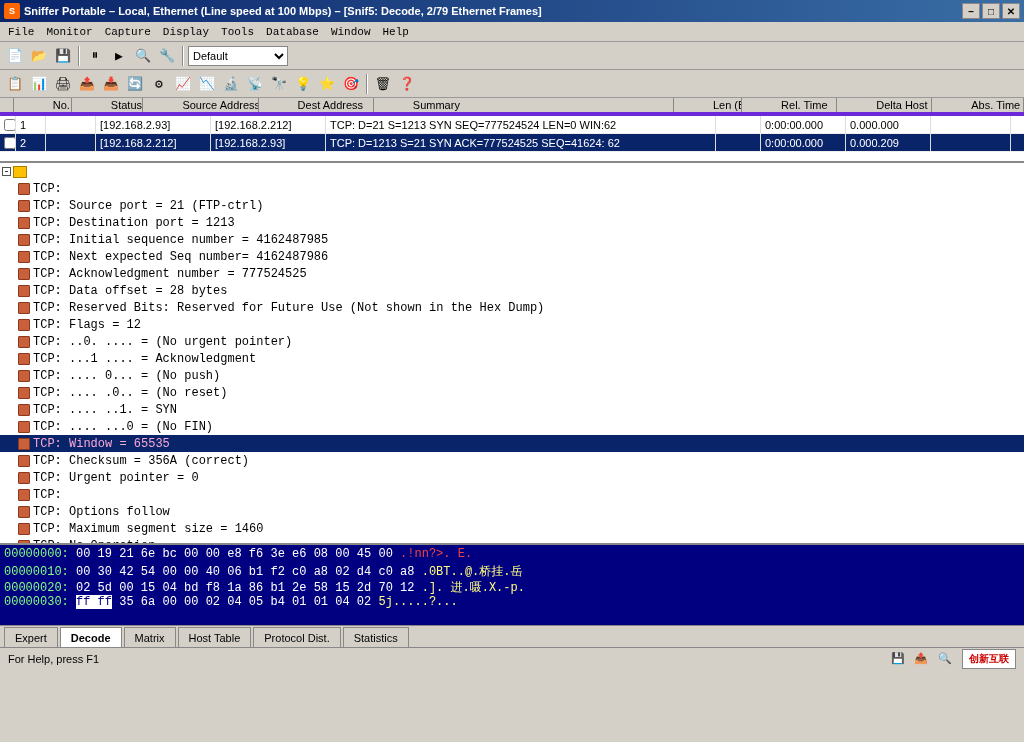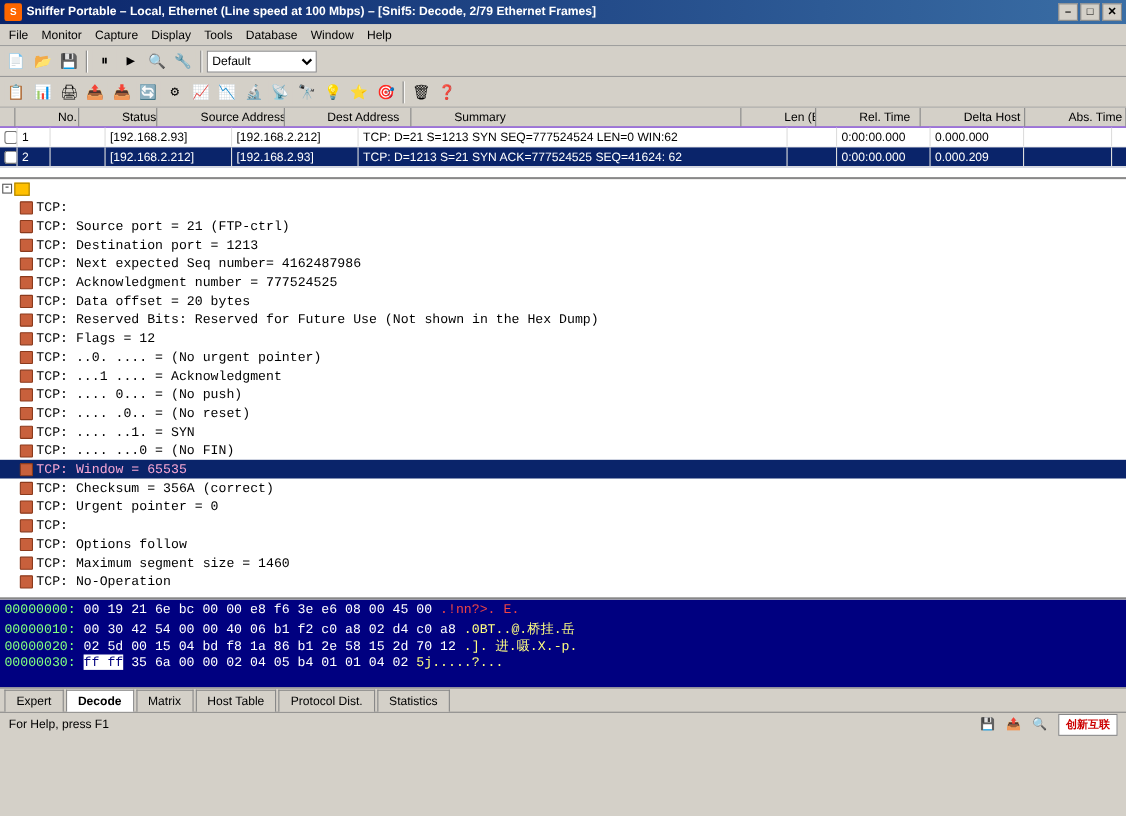--- a/index.html
+++ b/index.html
@@ -62,21 +62,21 @@
     }
 
     
     .menu-bar {
       background: #d4d0c8;
       height: 20px;
       display: flex;
       align-items: center;
       padding: 0 2px;
       border-bottom: 1px solid #999;
-      font-family: Liberation Sans, sans-serif;
+      font-family: Liberation Mono, monospace;
       font-size: 11px;
     }
     .menu-item {
       padding: 2px 6px;
       cursor: pointer;
     }
 
     
     .toolbar {
       background: #d4d0c8;
@@ -127,21 +127,21 @@
     .packet-list-container {
       height: 65px;
       background: white;
       border-bottom: 2px solid #888;
       overflow: hidden;
       position: relative;
     }
     .packet-list-header {
       display: flex;
       background: #d4d0c8;
-      border-bottom: 1px solid #6d28d9;
+      border-bottom: 4px solid #6d28d9;
       height: 18px;
       align-items: center;
       font-family: 'Tahoma', sans-serif;
       font-size: 11px;
       gap: 35px;
     }
     .col-header {
       padding: 0 4px;
       border-right: 1px solid #888;
       height: 100%;
@@ -410,31 +410,36 @@
     <span>TCP:  Source port            =    21 (FTP-ctrl)</span>
   </div>
   <div class="decode-line">
     <span style="display:inline-block;width:16px;"></span>
     <span style="display:inline-block;width:12px;height:12px;background:#c8603c;border:1px solid #8b3a1c;margin-right:3px;border-radius:1px;"></span>
     <span>TCP:  Destination port       =  1213</span>
   </div>
   <div class="decode-line">
     <span style="display:inline-block;width:16px;"></span>
     <span style="display:inline-block;width:12px;height:12px;background:#c8603c;border:1px solid #8b3a1c;margin-right:3px;border-radius:1px;"></span>
+    <span>TCP:  Initial sequence number = 4162487985</span>
+  </div>
+  <div class="decode-line">
+    <span style="display:inline-block;width:16px;"></span>
+    <span style="display:inline-block;width:12px;height:12px;background:#c8603c;border:1px solid #8b3a1c;margin-right:3px;border-radius:1px;"></span>
     <span>TCP:  Next expected Seq number= 4162487986</span>
   </div>
   <div class="decode-line">
     <span style="display:inline-block;width:16px;"></span>
     <span style="display:inline-block;width:12px;height:12px;background:#c8603c;border:1px solid #8b3a1c;margin-right:3px;border-radius:1px;"></span>
     <span>TCP:  Acknowledgment number  = 777524525</span>
   </div>
   <div class="decode-line">
     <span style="display:inline-block;width:16px;"></span>
     <span style="display:inline-block;width:12px;height:12px;background:#c8603c;border:1px solid #8b3a1c;margin-right:3px;border-radius:1px;"></span>
-    <span>TCP:  Data offset            = 20 bytes</span>
+    <span>TCP:  Data offset            = 28 bytes</span>
   </div>
   <div class="decode-line">
     <span style="display:inline-block;width:16px;"></span>
     <span style="display:inline-block;width:12px;height:12px;background:#c8603c;border:1px solid #8b3a1c;margin-right:3px;border-radius:1px;"></span>
     <span>TCP:  Reserved Bits: Reserved for Future Use (Not shown in the Hex Dump)</span>
   </div>
   <div class="decode-line">
     <span style="display:inline-block;width:16px;"></span>
     <span style="display:inline-block;width:12px;height:12px;background:#c8603c;border:1px solid #8b3a1c;margin-right:3px;border-radius:1px;"></span>
     <span>TCP:  Flags                  = 12</span>

